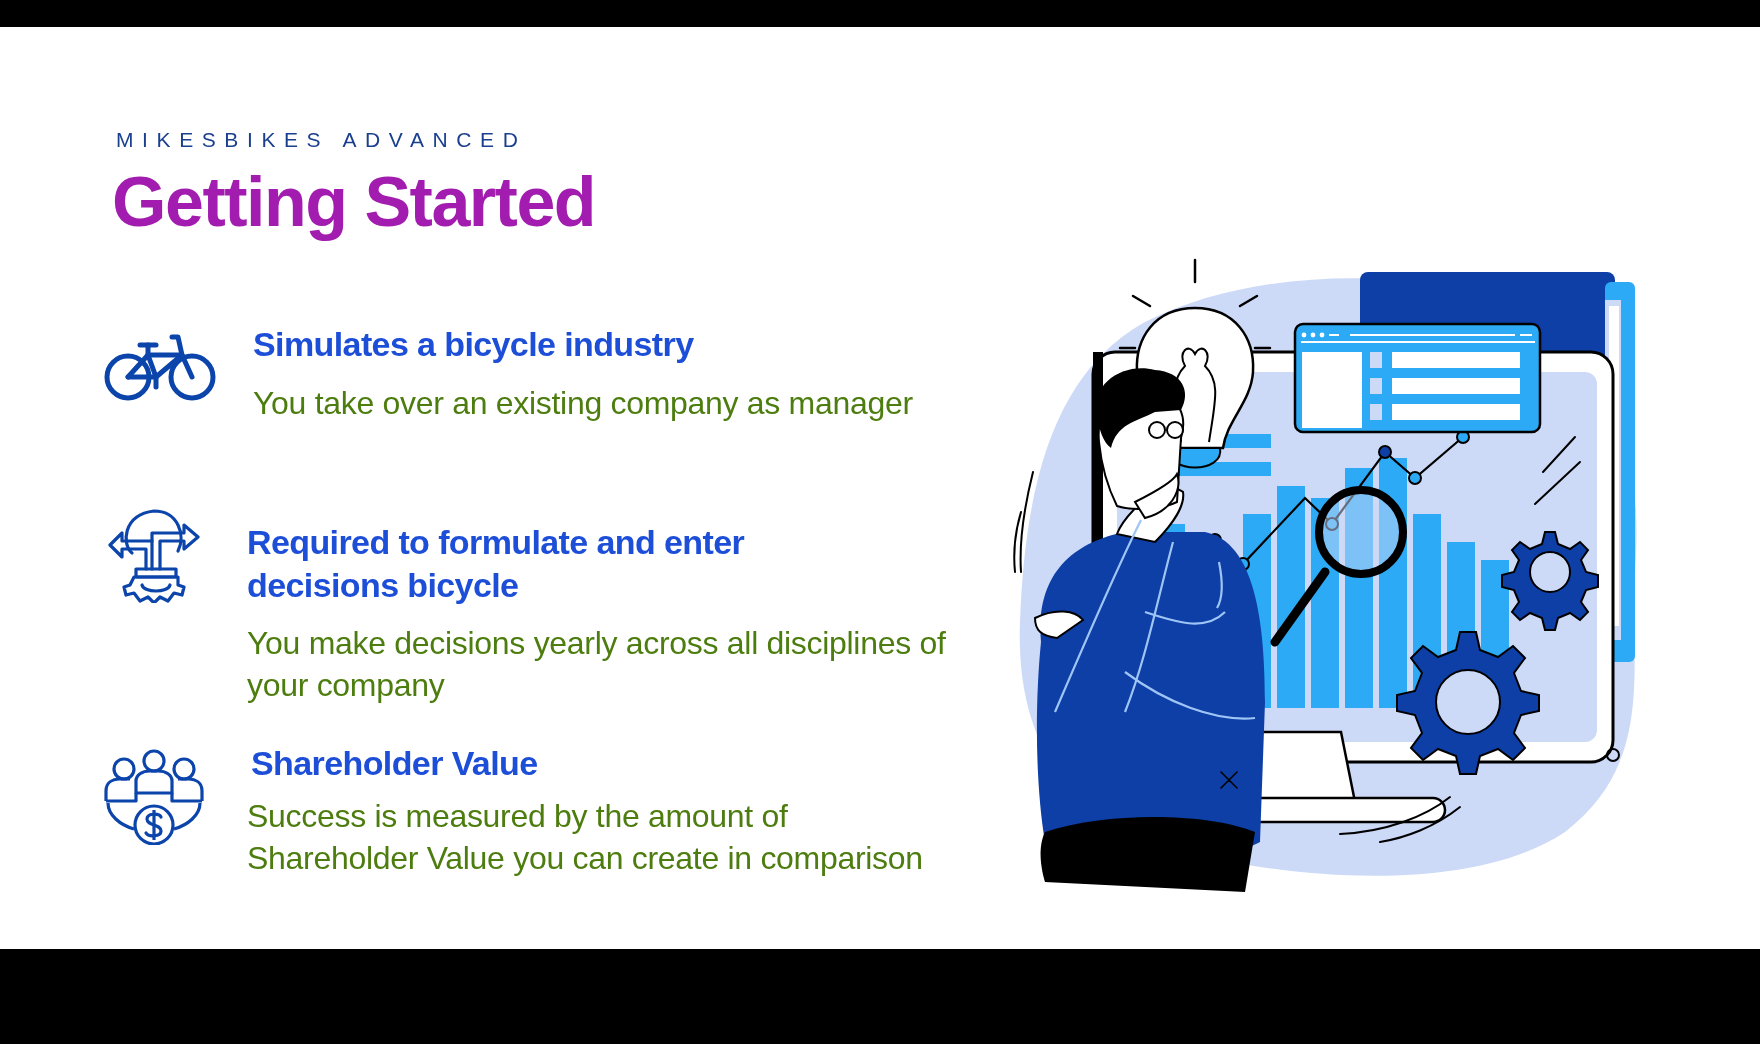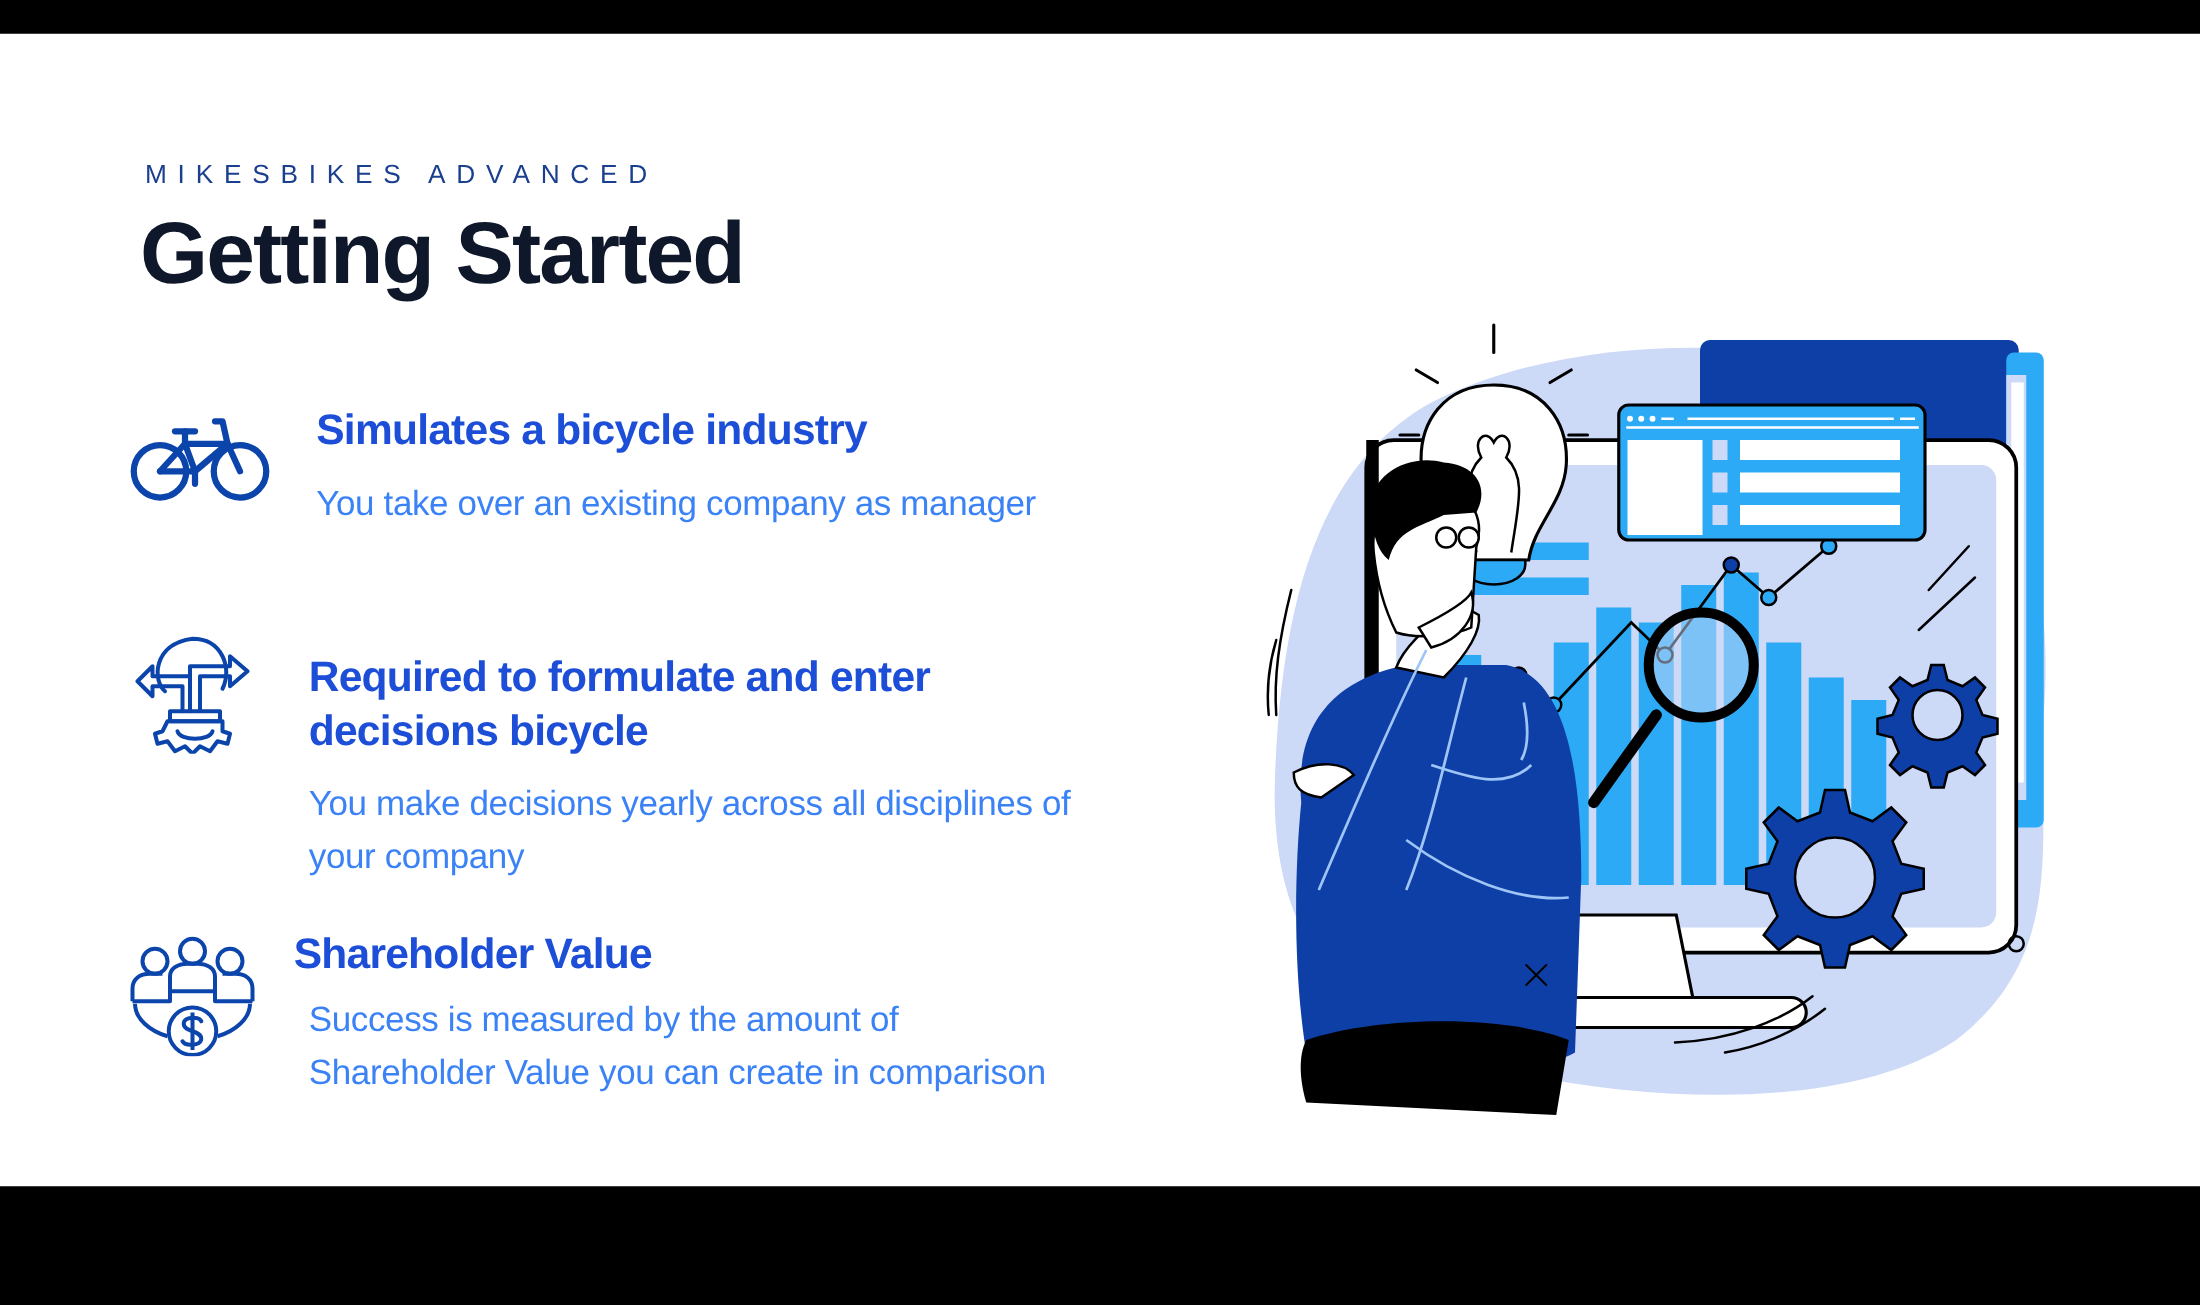--- a/index.html
+++ b/index.html
@@ -15,32 +15,32 @@
     position: absolute; left: 0; top: 27px; width: 1760px; height: 922px;
     background: #ffffff;
   }
   .eyebrow {
     position: absolute; left: 116px; top: 101px;
     font-size: 21px; letter-spacing: 8.6px; color: #1A3F8F;
     font-weight: 400; white-space: nowrap;
   }
   .title {
     position: absolute; left: 112px; top: 135px;
-    font-size: 70px; font-weight: 700; color: #0f172a;
+    font-size: 70px; font-weight: 700; color: #a21caf;
     letter-spacing: -1.5px; white-space: nowrap;
   }
   .icon { position: absolute; }
   .icon svg { width: 100%; height: 100%; display: block; }
   .item-title {
     position: absolute; font-weight: 700; color: #1d4ed8;
     font-size: 34px; letter-spacing: -0.6px; line-height: 43px; white-space: nowrap;
   }
   .item-desc {
-    position: absolute; font-weight: 400; color: #3b82f6;
-    font-size: 28px; line-height: 42px; letter-spacing: -0.3px; white-space: nowrap;
+    position: absolute; font-weight: 400; color: #4d7c0f;
+    font-size: 32px; line-height: 42px; letter-spacing: -0.3px; white-space: nowrap;
   }
   .illustration { position: absolute; left: 1005px; top: 215px; width: 650px; height: 650px; }
   .illustration svg { width: 100%; height: 100%; display: block; }
 </style>
 </head>
 <body>
 
 <div class="bar bar-top"></div>
 
 <div class="slide">
@@ -93,21 +93,21 @@
       <path d="M32 44 L32 32 C32 26 38 22 46 22 L54 22 C62 22 68 26 68 32 L68 44 Z"></path>
       <path d="M2 52 L32 52 L32 44"></path>
       <path d="M98 52 L68 52 L68 44"></path>
       <path d="M4 54 C4 66 16 76 30 80"></path>
       <path d="M96 54 C96 66 84 76 70 80"></path>
       <circle cx="50" cy="76" r="19"></circle>
       <path d="M57 68 C55 64 43 64 43 70 C43 77 57 75 57 82 C57 88 44 88 42 84" stroke-linecap="round"></path>
       <path d="M50 61 L50 91"></path>
     </svg>
   </div>
-  <div class="item-title" style="left:235px; top:715px;text-align:center;">Shareholder Value</div>
+  <div class="item-title" style="left:251px; top:715px;text-align:center;">Shareholder Value</div>
   <div class="item-desc" style="left:247px; top:768px;">
     <div>Success is measured by the amount of</div>
     <div>Shareholder Value you can create in comparison</div>
   </div>
 
   <div class="illustration">
     <svg viewBox="0 0 650 650">
 
       <path d="M140 80 C260 20 420 30 520 60 C600 90 640 200 630 330 C625 430 650 520 560 590 C470 650 300 640 180 610 C80 580 10 520 15 380 C20 240 50 130 140 80 Z" fill="#CCD9F7"></path>
 

